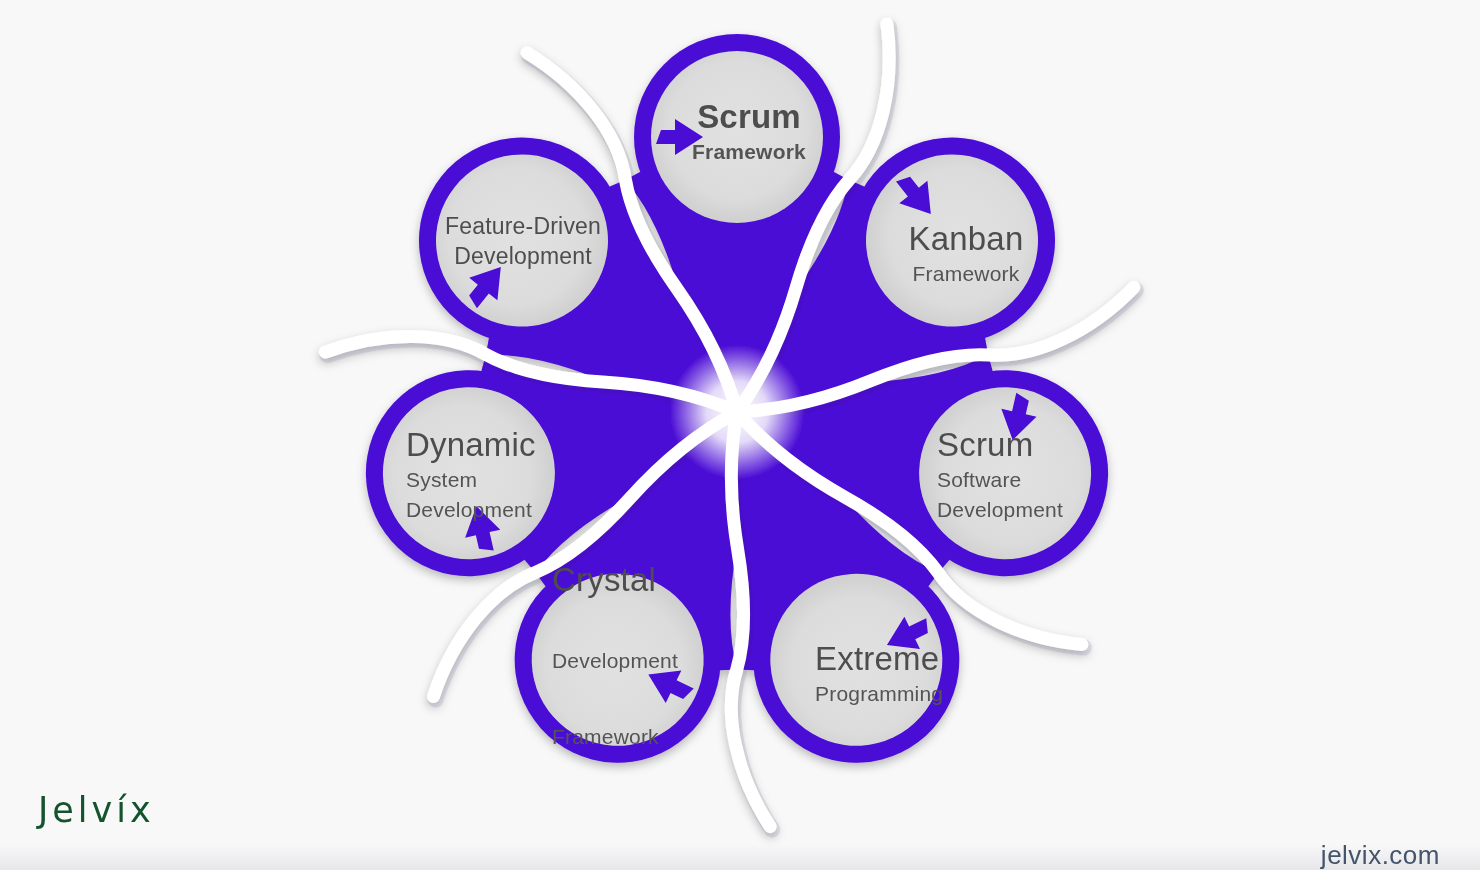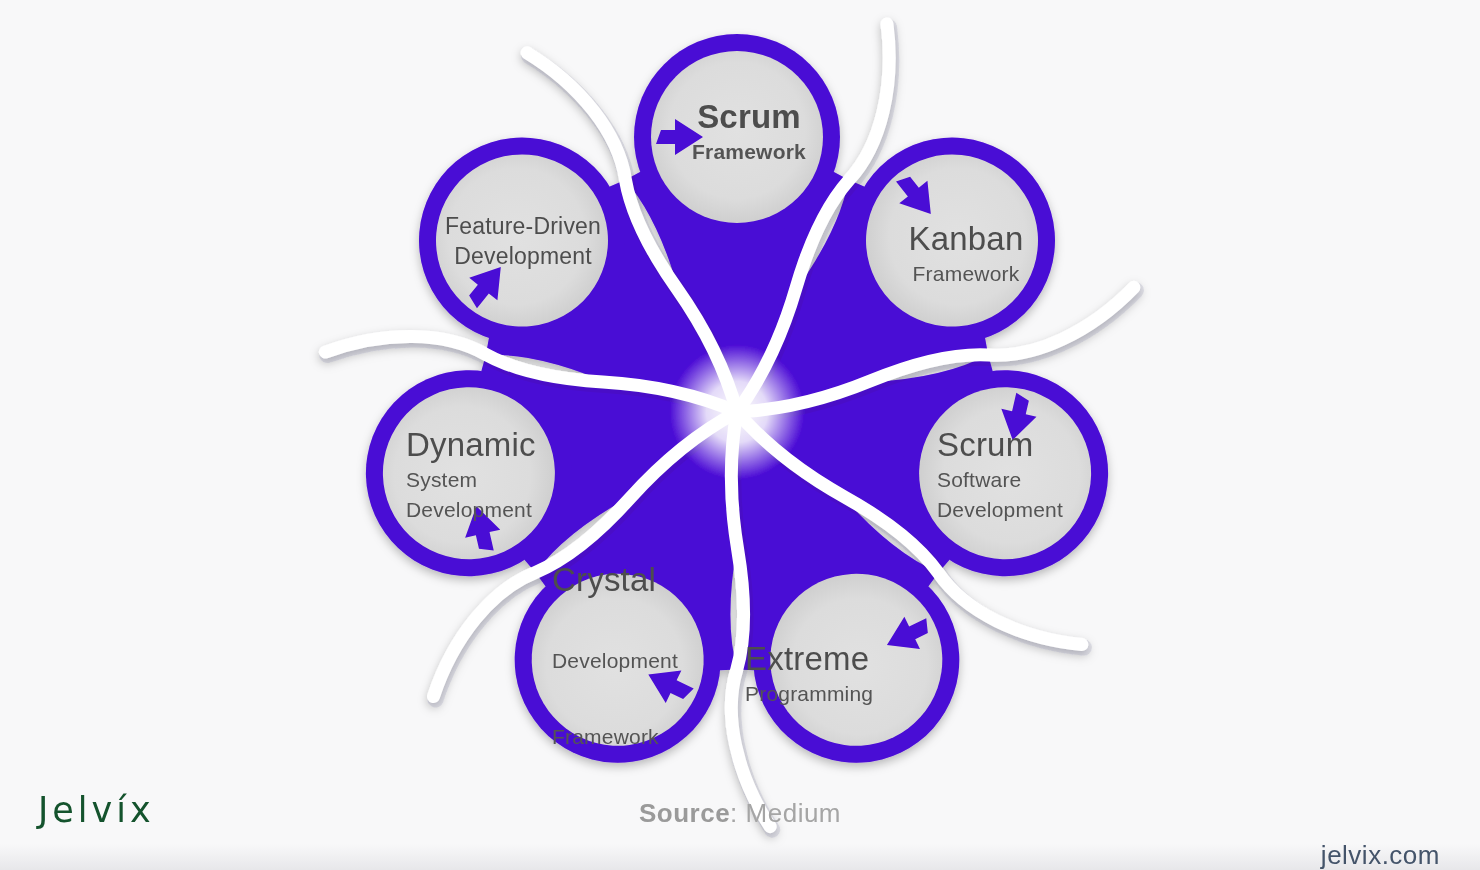--- a/index.html
+++ b/index.html
@@ -25,21 +25,21 @@
     margin:0 0 2px 0;
   }
   .label .sub{
     font-size:21px;line-height:30px;color:#545454;letter-spacing:.2px;margin:0;
   }
   .label.align-center{align-items:center;text-align:center;}
   .label.align-left{align-items:flex-start;text-align:left;}
   .label.scrum  {left:643px;top:70px;font-weight:bold;}
   .label.kanban {left:860px;top:192px;}
   .label.lean   {left:937px;top:413px;}
-  .label.extreme{left:745px;top:612px;}
+  .label.extreme{left:815px;top:612px;}
   .label.crystal{left:552px;top:594px;gap:46px;}
   .label.dynamic{left:406px;top:413px;}
   .label.fdd    {left:417px;top:178px;}
   .label.fdd .sub{font-size:23px;line-height:30px;color:#4d4d4d;text-align:center;}
   
   .footer{position:absolute;left:0;bottom:0;width:1480px;height:80px;z-index:6;}
   .logo{
     position:absolute;left:38px;top:0px;
     font-family:"DejaVu Sans",sans-serif;
     font-size:35px;color:#14532d;letter-spacing:4px;font-weight:400;
@@ -197,18 +197,17 @@
     <div class="sub">Development</div>
   </div>
   <div class="label fdd align-center">
     <div class="title"></div>
     <div class="sub">Feature-Driven</div>
     <div class="sub">Development</div>
   </div>
 
   <div class="footer">
     <div class="logo">Jelvíx</div>
-    <div class="source"><span class="src-label">Source</span><span>: Medium</span></div>
     <div class="site">jelvix.com</div>
   </div>
 
   <div class="bottom-fade"></div>
 </div>
 
 </body></html>

